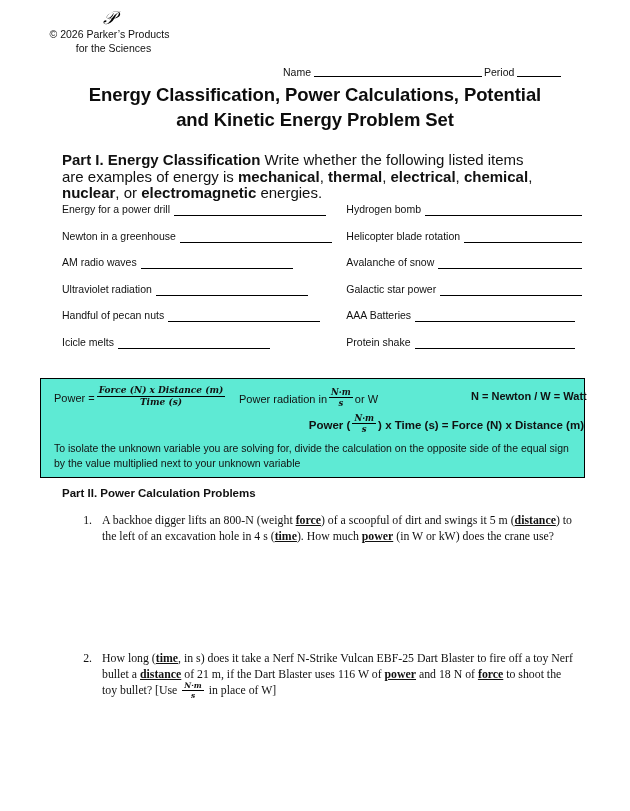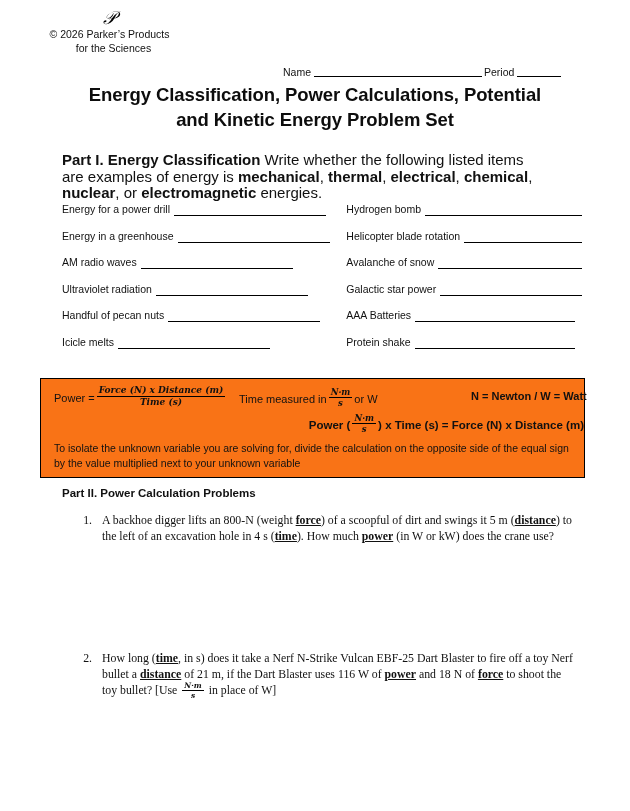--- a/index.html
+++ b/index.html
@@ -130,21 +130,21 @@
 
   
   .formula-box {
     position: absolute;
     left: 40px;
     top: 378px;
     width: 545px;
     height: 100px;
     border: 1.3px solid #000;
     box-sizing: border-box;
-    background: #f97316;
+    background: #5eead4;
   }
   .fb-row1 {
     position: absolute;
     left: 0; right: 0;
     top: 5px;
     height: 26px;
   }
   .fb-eq {
     position: absolute;
     left: 13px;
@@ -319,21 +319,21 @@
         <span class="txt">Energy for a power drill</span>
         <span class="blank"></span>
       </div>
       <div class="item-cell right">
         <span class="txt">Hydrogen bomb</span>
         <span class="blank"></span>
       </div>
     </div>
     <div class="item-row">
       <div class="item-cell left">
-        <span class="txt">Energy in a greenhouse</span>
+        <span class="txt">Newton in a greenhouse</span>
         <span class="blank"></span>
       </div>
       <div class="item-cell right">
         <span class="txt">Helicopter blade rotation</span>
         <span class="blank"></span>
       </div>
     </div>
     <div class="item-row">
       <div class="item-cell left">
         <span class="txt">AM radio waves</span>
@@ -381,21 +381,21 @@
     <div class="fb-row1">
       <div class="fb-eq">
         <span>Power =</span>
         <span class="frac big">
           <span class="num">Force (N) x Distance (m)</span>
           <span class="den">Time (s)</span>
         </span>
       </div>
 
       <div class="fb-mid">
-        <span>Time measured in</span>
+        <span>Power radiation in</span>
         <span class="frac">
           <span class="num">N·m</span>
           <span class="den">s</span>
         </span>
         <span>or W</span>
       </div>
 
       <div class="fb-right">N = Newton / W = Watt</div>
     </div>
 

